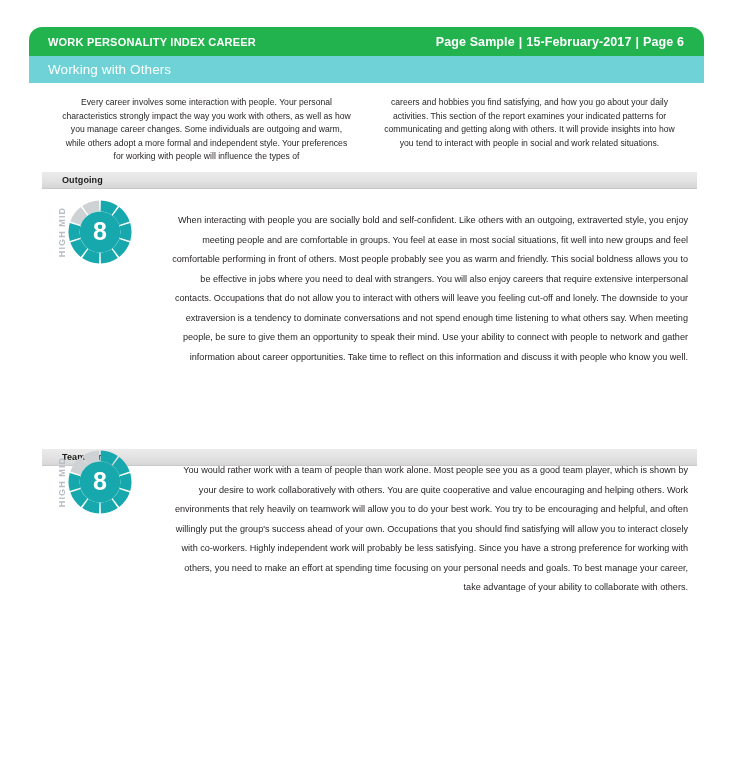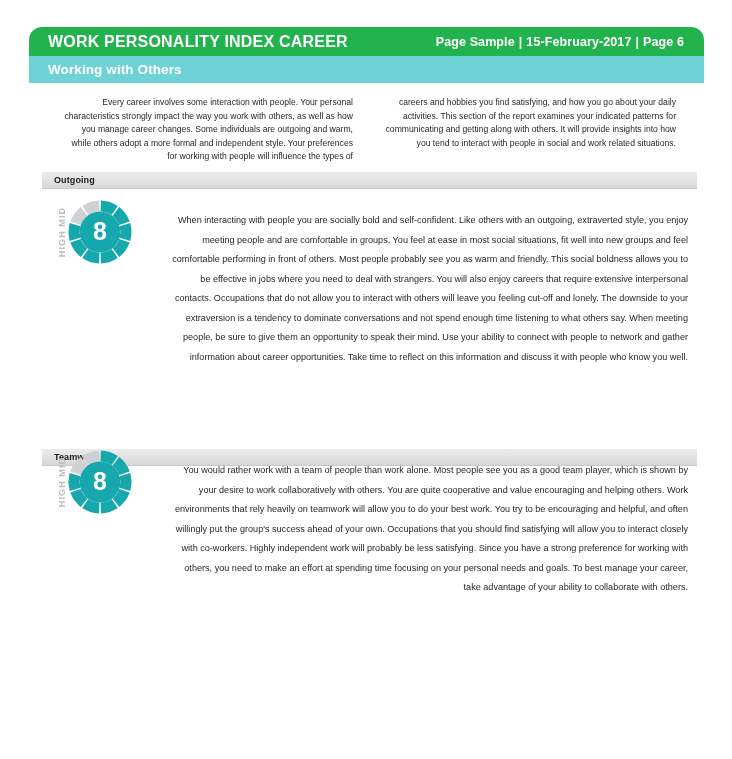--- a/index.html
+++ b/index.html
@@ -35,21 +35,21 @@
     border-top-left-radius: 13px;
     border-top-right-radius: 13px;
     box-sizing: border-box;
     display: flex;
     align-items: center;
     justify-content: space-between;
     padding: 0 20px 0 19px;
   }
   .header-title {
     color: #ffffff;
-    font-size: 16px;
+    font-size: 11px;
     font-weight: bold;
     letter-spacing: 0.2px;
   }
   .header-meta {
     color: #ffffff;
     font-size: 12.5px;
     font-weight: bold;
     letter-spacing: 0.1px;
     white-space: nowrap;
   }
@@ -63,53 +63,53 @@
     height: 27px;
     background: #6ed2d6;
     box-sizing: border-box;
     display: flex;
     align-items: center;
     padding-left: 19px;
   }
   .subheader-title {
     color: #ffffff;
     font-size: 13.5px;
-    font-weight: bold;
+    font-weight: normal;
     letter-spacing: 0.1px;
   }
 
   
   .intro {
     position: absolute;
     left: 60px;
     top: 96px;
     width: 617px;
     display: flex;
     gap: 30px;
   }
   .intro-col {
     width: 293px;
     font-size: 8.6px;
     line-height: 13.6px;
     color: #231f20;
-    text-align: right;
+    text-align: center;
   }
 
   
   .section-bar {
     position: absolute;
     left: 42px;
     width: 655px;
     height: 17px;
     background: linear-gradient(to bottom, #ebebeb 0%, #e2e2e2 55%, #d6d6d6 100%);
     border-bottom: 1px solid #c9c9c9;
     box-sizing: border-box;
     display: flex;
     align-items: center;
-    padding-left: 12px;
+    padding-left: 20px;
   }
   .section-bar-label {
     font-size: 9px;
     font-weight: bold;
     color: #1a1a1a;
     letter-spacing: 0.1px;
   }
 
   
   .score-block {

